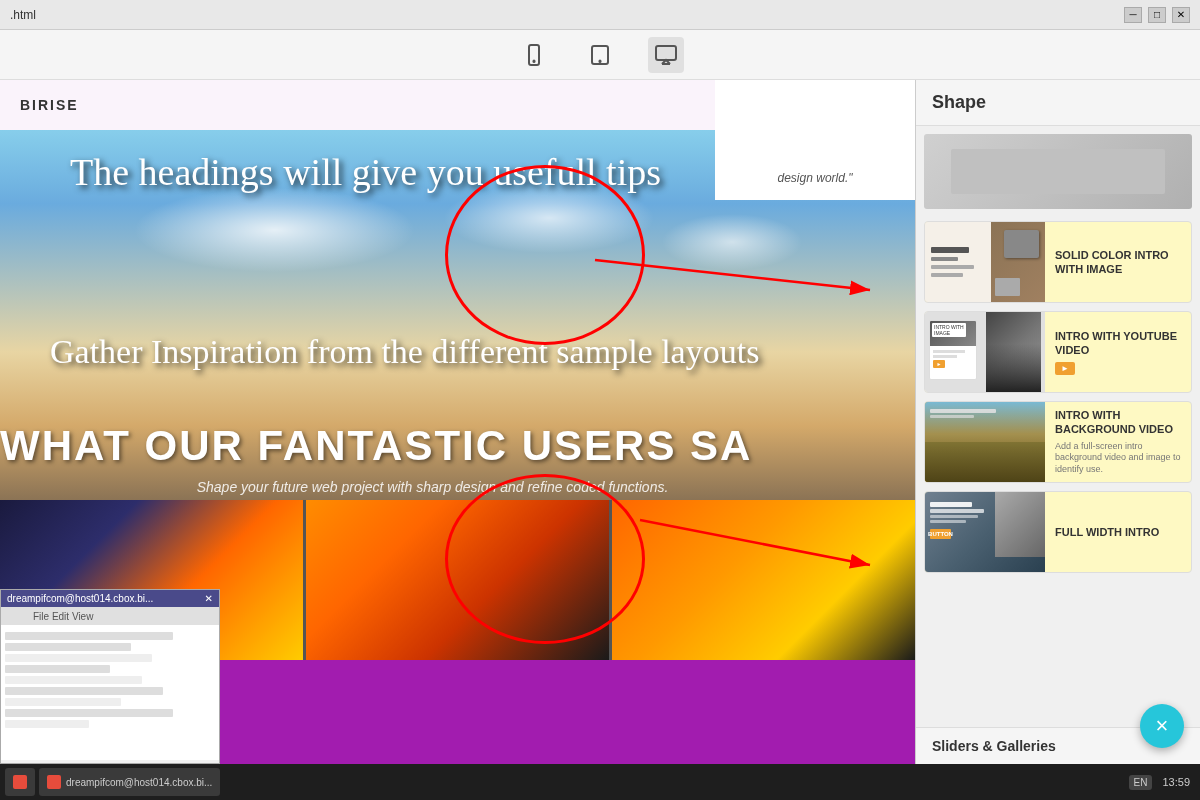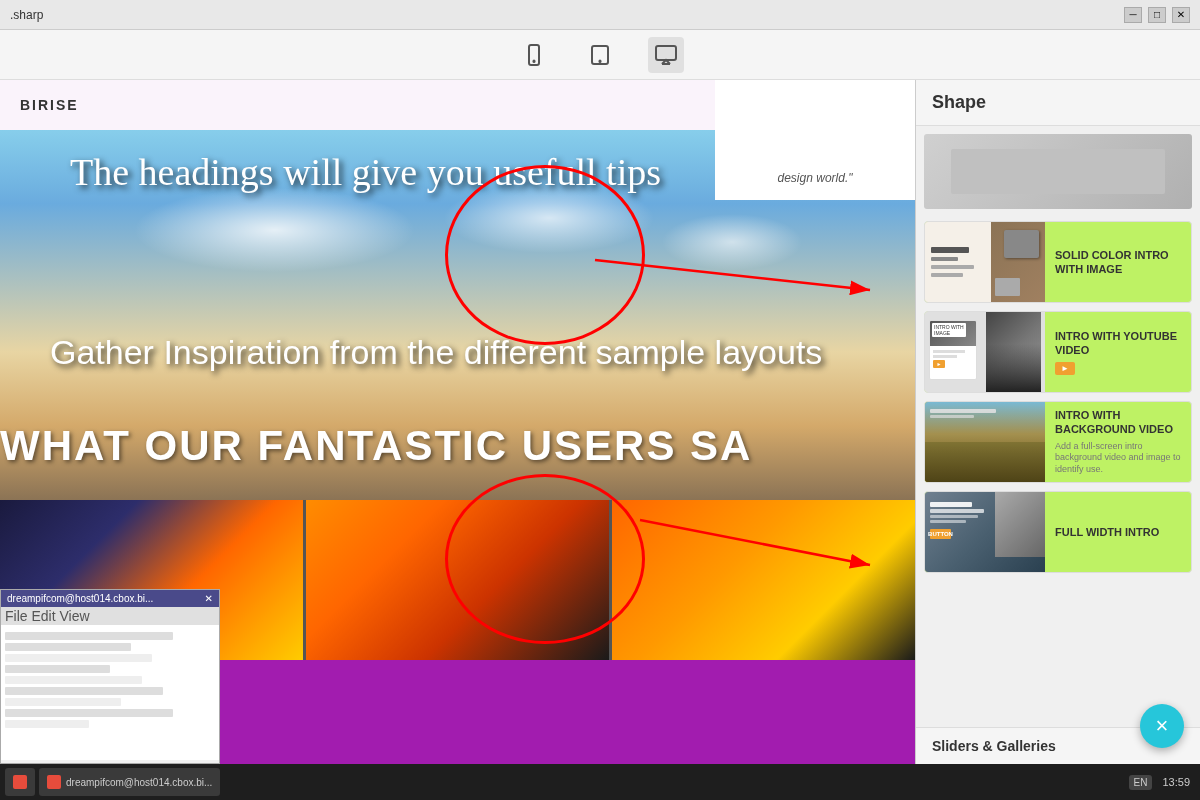--- a/index.html
+++ b/index.html
@@ -120,21 +120,21 @@
       text-shadow: 3px 3px 6px rgba(0,0,0,0.8);
       line-height: 1.2;
       z-index: 3;
       margin-left: 40px;
     }
     .heading-text-2 {
       position: absolute;
       top: 200px; left: 50px;
       font-size: 34px;
       color: white;
-      font-family: Liberation Sans, sans-serif;
+      font-family: Liberation Serif, serif;
       text-shadow: 3px 3px 6px rgba(0,0,0,0.8);
       line-height: 1.3;
       z-index: 3;
     }
 
     .what-users-say {
       position: absolute;
       bottom: 30px; left: 0; right: 50px;
       font-size: 42px;
       font-weight: 900;
@@ -241,21 +241,21 @@
       flex: 1;
       overflow-y: auto;
       padding: 8px;
       display: flex;
       flex-direction: column;
       gap: 8px;
     }
 
     
     .block-card {
-      background: #bef264;
+      background: #fef9c3;
       border: 1px solid #ddd;
       border-radius: 4px;
       overflow: hidden;
       cursor: pointer;
       flex-shrink: 0;
     }
 
     .block-card-inner {
       display: flex;
       height: 80px;
@@ -456,21 +456,21 @@
       background: #444;
       padding: 2px 5px;
       border-radius: 3px;
       font-size: 10px;
     }
   </style>
 </head>
 <body>
 
 <div class="title-bar">
-  <div class="title-bar-left">.sharp</div>
+  <div class="title-bar-left">.html</div>
   <div class="title-bar-right">
     <div class="win-btn">─</div>
     <div class="win-btn">□</div>
     <div class="win-btn">✕</div>
   </div>
 </div>
 
 <div class="toolbar">
   <div class="toolbar-icon" title="Mobile">
     <svg viewBox="0 0 24 24" fill="none" stroke="#555" stroke-width="2">
@@ -519,36 +519,37 @@
 
       <div class="preview-white-box">
         <div class="preview-white-box-quote">design world."</div>
       </div>
 
       <div class="preview-bg-section">
         <div class="preview-bg"></div>
         <div class="heading-text-1">The headings will give you usefull tips</div>
         <div class="heading-text-2">Gather Inspiration from the different sample layouts</div>
         <div class="what-users-say">WHAT OUR FANTASTIC USERS SA</div>
+        <div class="shape-future">Shape your future web project with sharp design and refine coded functions.</div>
       </div>
 
       <div class="preview-thumbs-row">
         <div class="preview-thumb preview-thumb-1"></div>
         <div class="preview-thumb preview-thumb-2"></div>
         <div class="preview-thumb preview-thumb-3"></div>
       </div>
 
       <div class="chat-window">
         <div class="chat-title">
           <span>dreampifcom@host014.cbox.bi...</span>
           <span>✕</span>
         </div>
         <div class="chat-body">
           <div class="chat-toolbar">
-            <span style="font-size:14px;color:#555;">File Edit View</span>
+            <span style="font-size:10px;color:#555;margin-left:28px;">File Edit View</span>
           </div>
           <div class="chat-content">
             <div style="height:8px; background:#ddd; width:80%; margin:3px 0; border-radius:1px;"></div>
             <div style="height:8px; background:#ddd; width:60%; margin:3px 0; border-radius:1px;"></div>
             <div style="height:8px; background:#eee; width:70%; margin:3px 0; border-radius:1px;"></div>
             <div style="height:8px; background:#ddd; width:50%; margin:3px 0; border-radius:1px;"></div>
             <div style="height:8px; background:#eee; width:65%; margin:3px 0; border-radius:1px;"></div>
             <div style="height:8px; background:#ddd; width:75%; margin:3px 0; border-radius:1px;"></div>
             <div style="height:8px; background:#eee; width:55%; margin:3px 0; border-radius:1px;"></div>
             <div style="height:8px; background:#ddd; width:80%; margin:3px 0; border-radius:1px;"></div>

